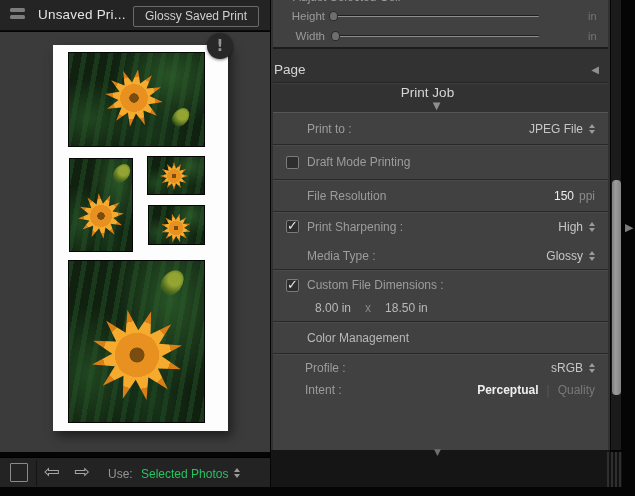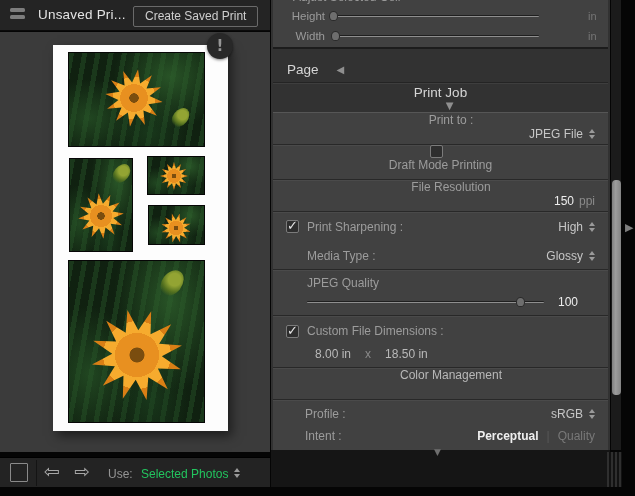--- a/index.html
+++ b/index.html
@@ -60,30 +60,30 @@
   .clipped-heading { height:5px; overflow:hidden; }
   .clipped-heading span { display:block; margin-top:-10px; padding-left:20px; font-size:12px; color:#9a9a9a; }
   .mini-row { display:flex; align-items:center; height:18px; margin-top:2px; }
   .mini-label { width:38px; margin-left:14px; text-align:right; font-size:11.5px; color:#9a9a9a; }
   .slider-wrap { position:relative; width:208px; margin-left:6px; height:10px; }
   .slider-line { position:absolute; left:0; right:0; top:4px; height:0;
     border-top:1px solid #1f1f1f; border-bottom:1px solid #8e8e8e; border-radius:2px; }
   .slider-thumb { position:absolute; top:0; width:9px; height:10px; background:#6e6e6e;
     border:1px solid #2a2a2a; border-radius:50% 50% 46% 46%; }
   .mini-unit { margin-left:33px; font-size:11px; color:#757575;padding-left:16px; }
-  .panel-header { position:absolute; left:16px; width:339px; height:26px; display:flex;
-    align-items:center; justify-content:flex-start; padding-right:14px; }
+  .panel-header { position:absolute; left:3px; width:339px; height:26px; display:flex;
+    align-items:center; justify-content:space-between; padding-right:14px; }
   .panel-header .hdr-label { font-size:13.5px; color:#d6d6d6; margin-right:18px; }
   .panel-header .hdr-arrow { font-size:10px; color:#8f8f8f; font-family:"DejaVu Sans",sans-serif; }
   .page-header { top:56px; }
   .hdr-divider { position:absolute; left:2px; top:82px; width:335px; height:2px;
     background:linear-gradient(#171717,#4b4b4b); }
   .printjob-header { top:85px;flex-direction:column; }
   .printjob-card { top:112px; height:338px; border-top:1px solid #565656; }
-  .group { border-top:1px solid #282828; box-shadow:inset 0 1px 0 rgba(255,255,255,.05);flex-direction:column; }
+  .group { border-top:1px solid #282828; box-shadow:inset 0 1px 0 rgba(255,255,255,.05); }
   .group:first-child { border-top:none; box-shadow:none; }
   .row { display:flex; align-items:center; padding:0 13px 0 34px; font-size:12px; }
   .row .lbl { color:#9c9c9c; white-space:nowrap; }
   .row .right { margin-left:auto; display:flex; align-items:center; }
   .dd-value { color:#c6c6c6; }
   .stepper { display:inline-block; margin-left:6px; }
   .stepper .t-up { width:0; height:0; border-left:3.5px solid transparent; border-right:3.5px solid transparent;
     border-bottom:4px solid #9a9a9a; margin-bottom:2px; }
   .stepper .t-dn { width:0; height:0; border-left:3.5px solid transparent; border-right:3.5px solid transparent;
     border-top:4px solid #9a9a9a; }
@@ -132,21 +132,21 @@
 <body>
 
 <div id="app">
 
   <div class="top-toolbar">
     <div class="printer-icon">
       <div class="bar"></div>
         <div class="bar"></div>
     </div>
     <div class="doc-title">Unsaved Pri...</div>
-    <div class="create-btn">Create Saved Print</div>
+    <div class="create-btn">Glossy Saved Print</div>
   </div>
 
   <div class="preview-area">
     <div class="page">
       <div class="photo p1">
         <div class="flower" style="left:36px;top:16px;width:58px;height:58px;transform:rotate(8deg);"></div>
         <div class="bud" style="right:16px;bottom:18px;"></div>
       </div>
       <div class="photo p2">
         <div class="flower" style="left:8px;top:34px;width:46px;height:46px;transform:rotate(-6deg);"></div>
@@ -257,32 +257,20 @@
           <span class="right">
             <span class="dd-value">Glossy</span>
             <span class="stepper">
                 <div class="t-up"></div>
                 <div class="t-dn"></div>
               </span>
           </span>
         </div>
       </div>
 
-      <div class="group g5">
-        <div class="row lblrow">
-          <span class="lbl">JPEG Quality</span>
-        </div>
-        <div class="row sliderrow">
-          <div class="jq-wrap">
-            <div class="slider-line"></div>
-            <div class="slider-thumb jq-thumb"></div>
-          </div>
-          <span class="val-strong">100</span>
-        </div>
-      </div>
 
       <div class="group g6">
         <div class="row cbrow row1">
           <span class="cb">
               <span class="mark">✓</span>
             </span>
           <span class="lbl">Custom File Dimensions :</span>
         </div>
         <div class="row row2">
           <span>8.00 in</span>

